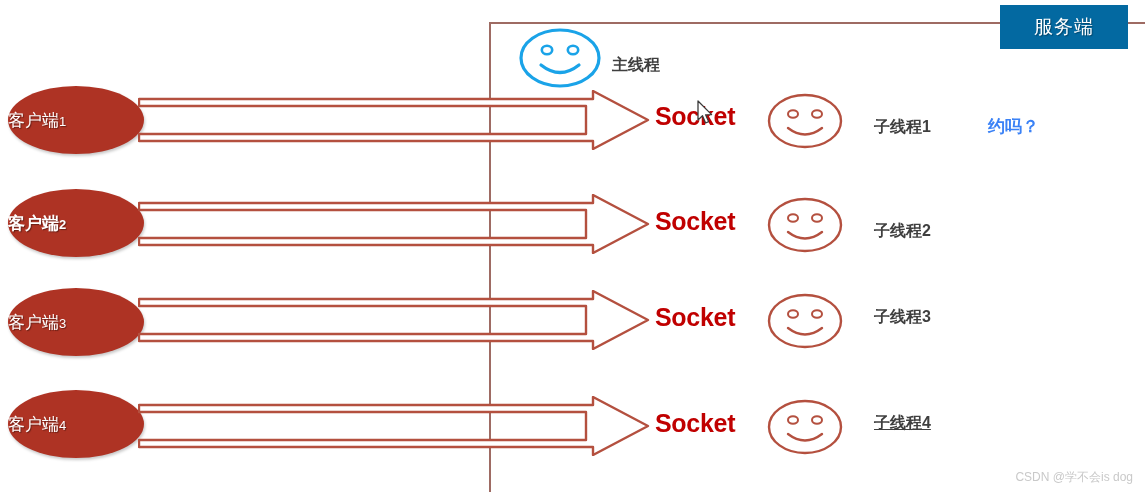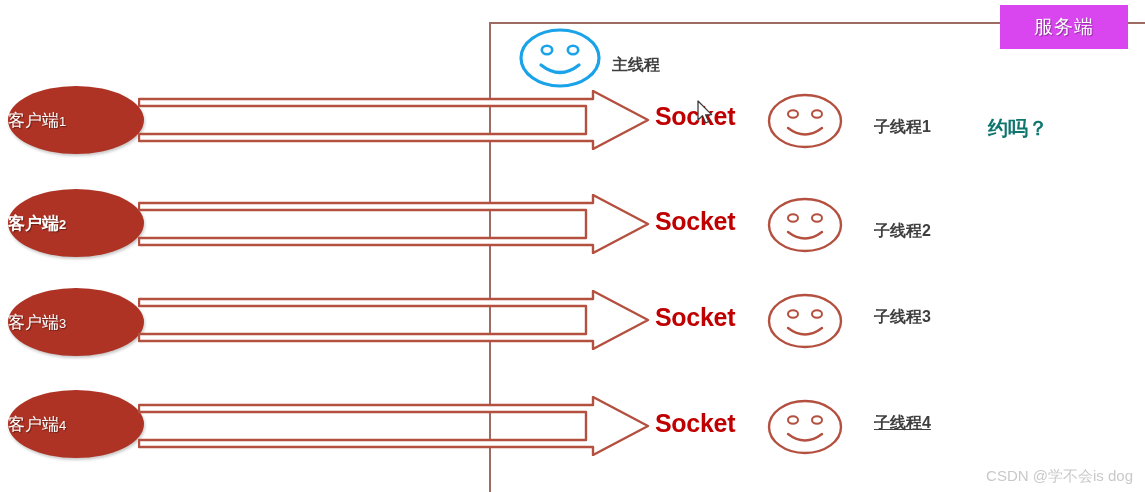--- a/index.html
+++ b/index.html
@@ -36,21 +36,21 @@
     background: #9e6b63;
   }
 
   
   .server-box {
     position: absolute;
     left: 1000px;
     top: 5px;
     width: 128px;
     height: 44px;
-    background: #d946ef;
+    background: #0369a1;
     display: flex;
     align-items: center;
     justify-content: center;
   }
   .server-box span {
     color: #ffffff;
     font-size: 19px;
     letter-spacing: 1px;
     text-shadow: 1px 1px 1px rgba(0,0,0,0.35);
   }
@@ -101,33 +101,33 @@
     position: absolute;
     color: #3f3f3f;
     font-weight: bold;
     font-size: 16px;
     white-space: nowrap;
   }
   .txt-label .num { font-size: 16px; }
 
   .accent-label {
     position: absolute;
-    color: #0f766e;
+    color: #3b82f6;
     font-weight: bold;
-    font-size: 20px;
+    font-size: 17px;
     white-space: nowrap;
   }
 
   
   .watermark {
     position: absolute;
     right: 12px;
     bottom: 6px;
     color: #c9c9c9;
-    font-size: 15px;
+    font-size: 12px;
     white-space: nowrap;
   }
 
   
   .cursor {
     position: absolute;
     left: 697px;
     top: 100px;
     pointer-events: none;
   }

